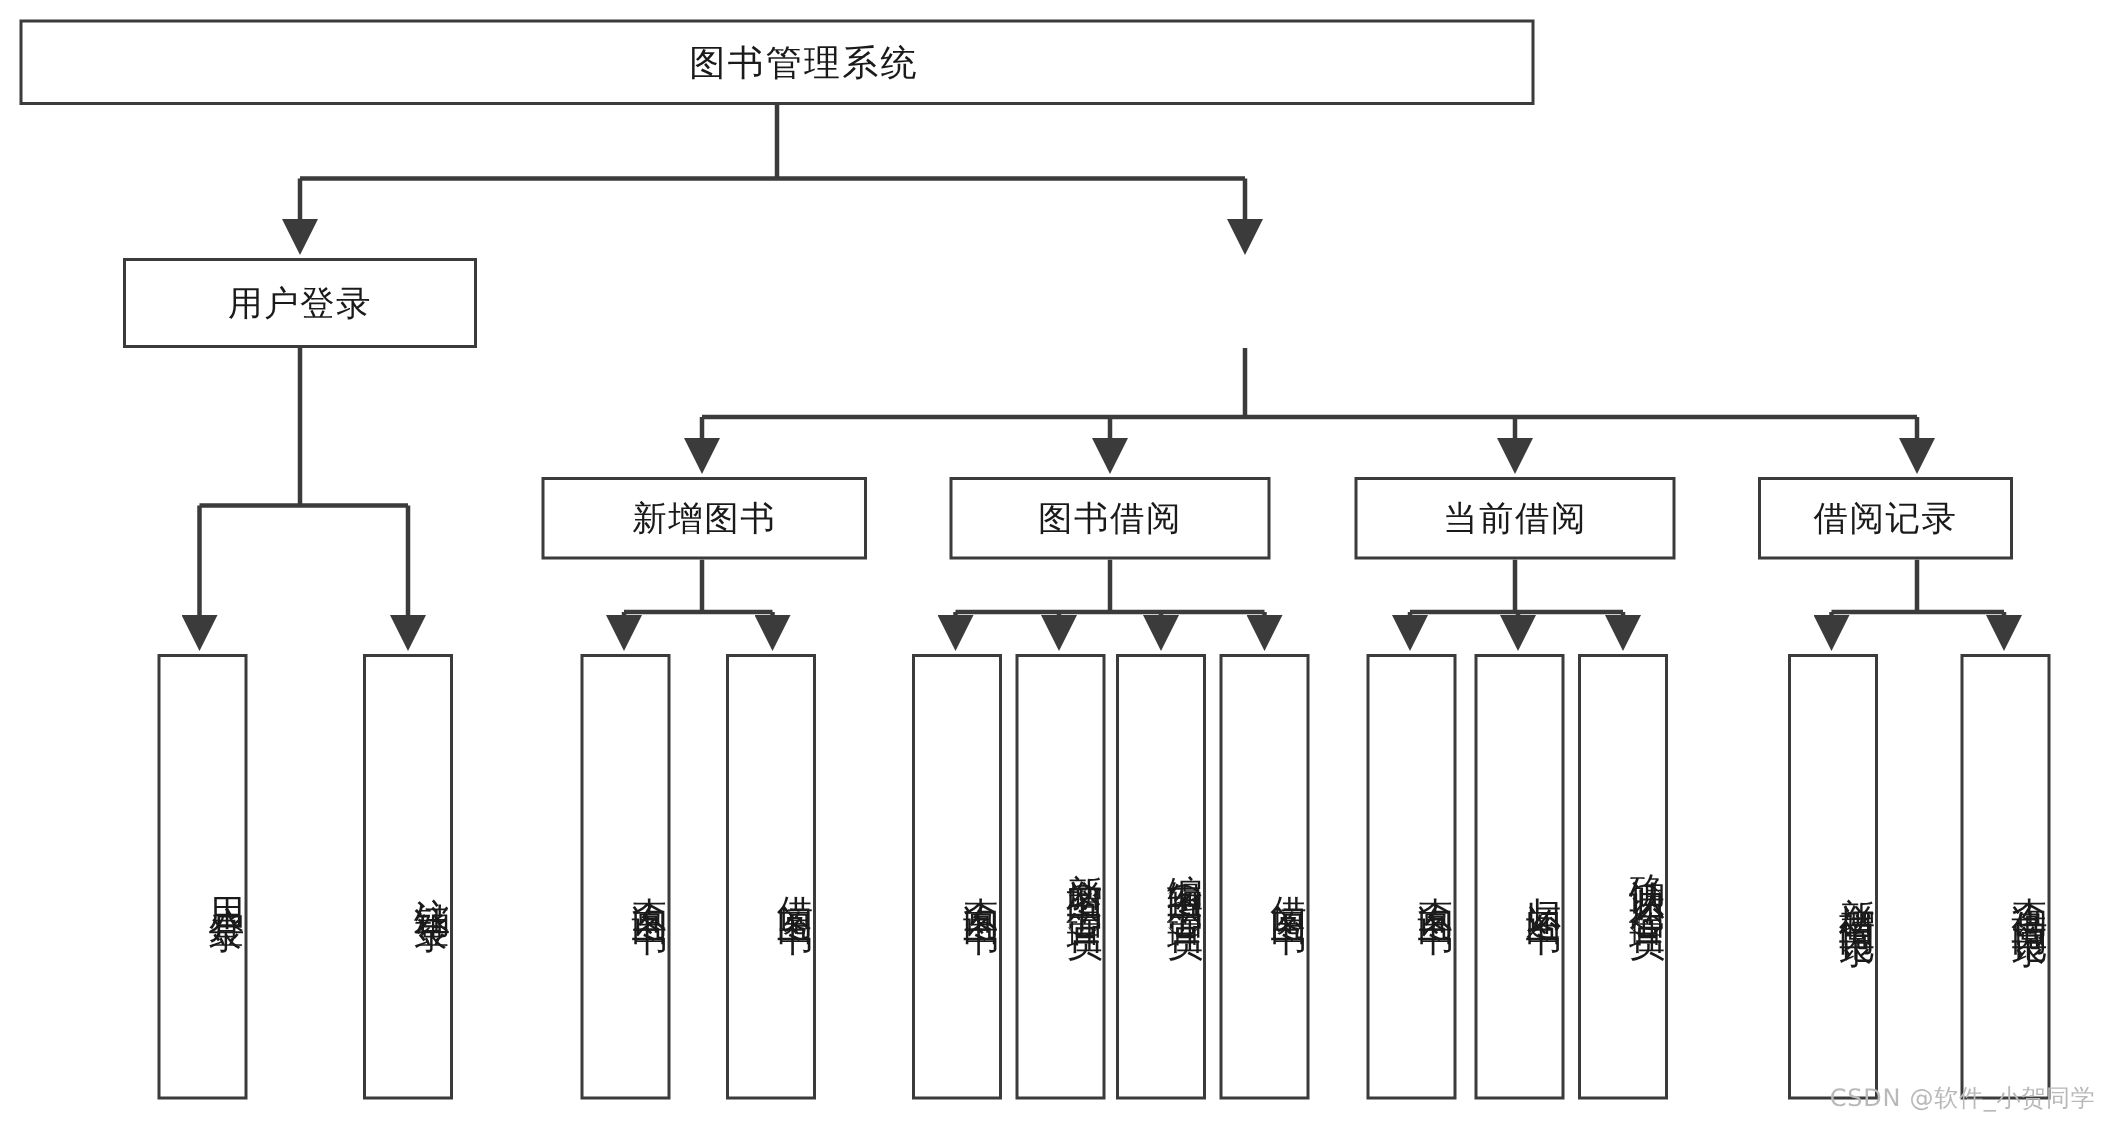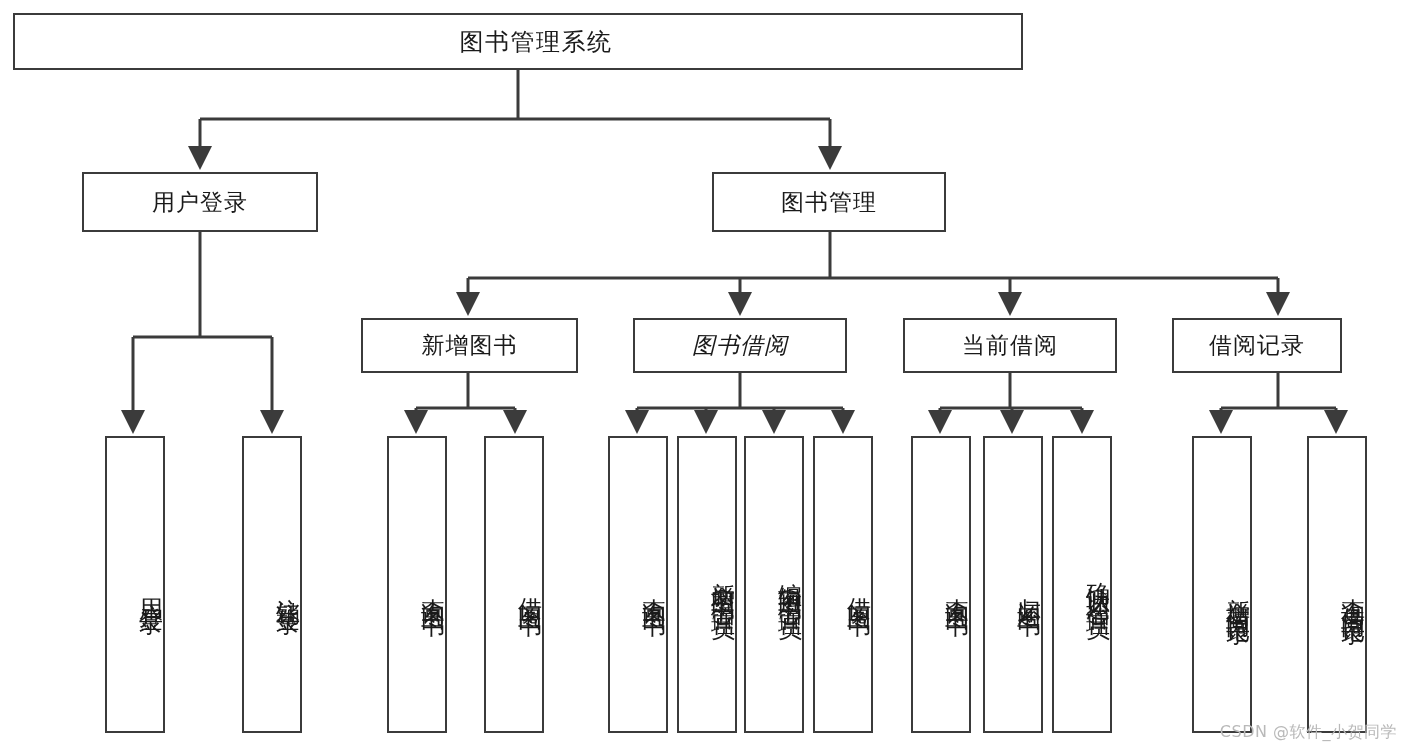--- a/index.html
+++ b/index.html
@@ -108,28 +108,25 @@
     </g>
   </svg>
 
   <div class="node root" style="left:13px;top:13px;width:1010px;height:57px;">
     <span>图书管理系统</span>
   </div>
 
   <div class="node h" style="left:82px;top:172px;width:236px;height:60px;">
     <span>用户登录</span>
   </div>
-  <div class="node h" style="left:712px;top:172px;width:234px;height:60px;">
-    <span>图书管理</span>
-  </div>
 
   <div class="node h" style="left:361px;top:318px;width:217px;height:55px;">
     <span>新增图书</span>
   </div>
-  <div class="node h" style="left:633px;top:318px;width:214px;height:55px;font-style:italic;">
+  <div class="node h" style="left:633px;top:318px;width:214px;height:55px;">
     <span>图书借阅</span>
   </div>
   <div class="node h" style="left:903px;top:318px;width:214px;height:55px;">
     <span>当前借阅</span>
   </div>
   <div class="node h" style="left:1172px;top:318px;width:170px;height:55px;">
     <span>借阅记录</span>
   </div>
 
   <div class="node leaf" style="left:105px;top:436px;width:60px;height:297px;">

